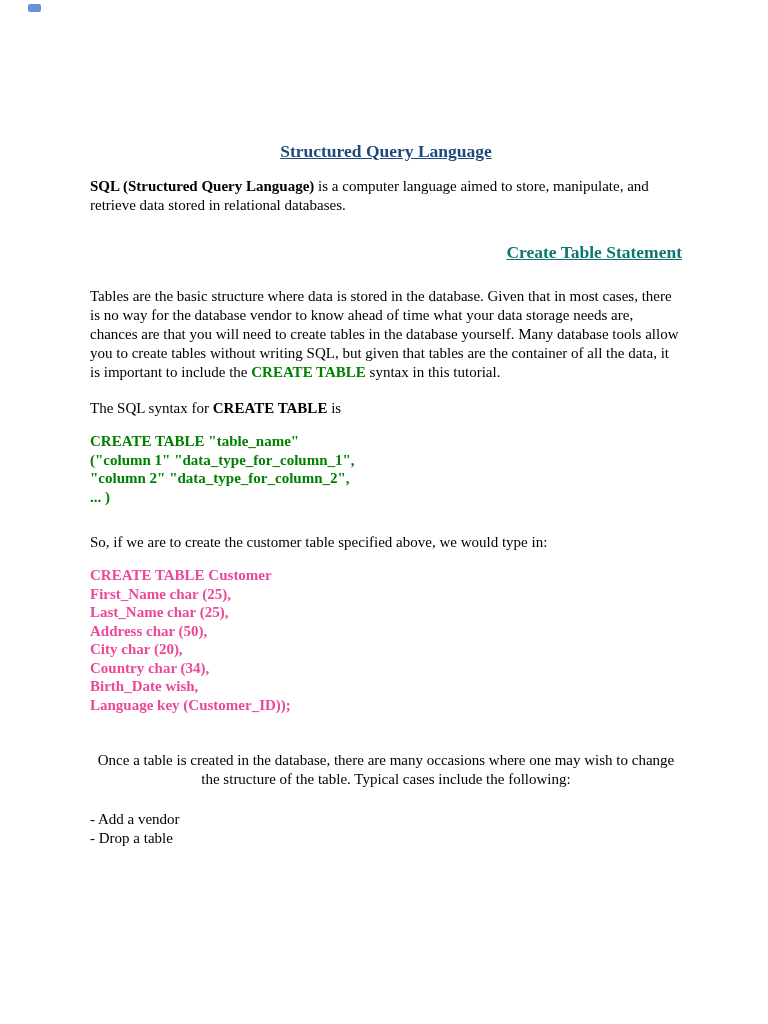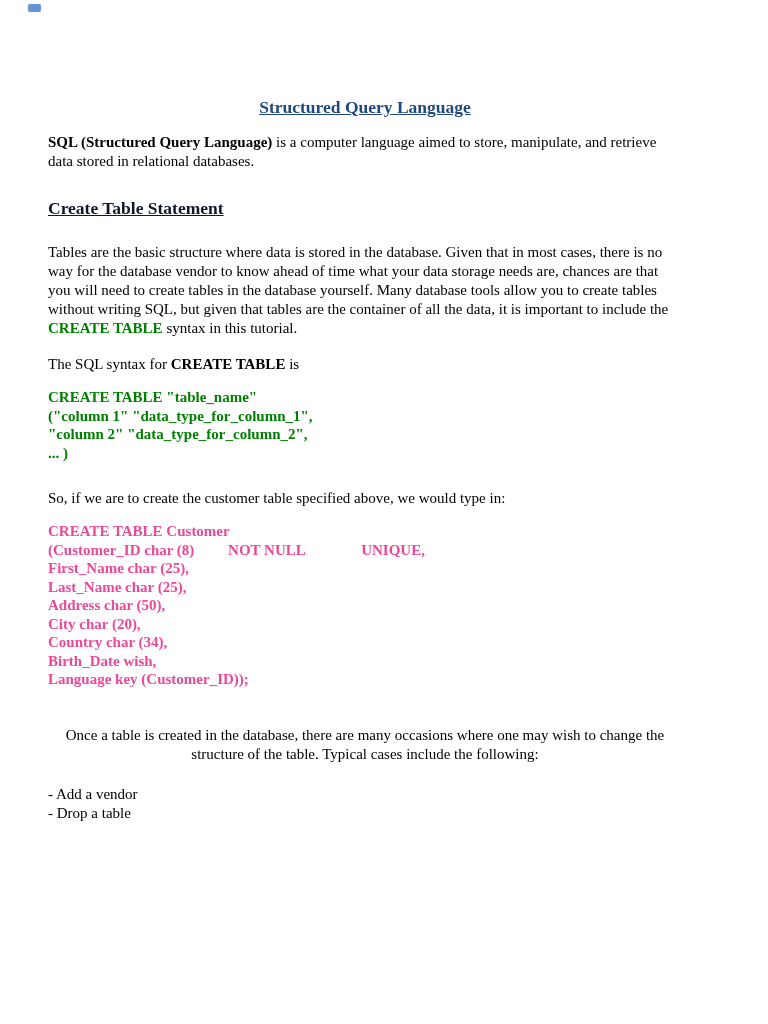--- a/index.html
+++ b/index.html
@@ -19,23 +19,24 @@
     position: absolute;
     left: 28px;
     top: 4px;
     width: 13px;
     height: 8px;
     background: #4a7fd4;
     border-radius: 2px;
     opacity: 0.85;
   }
   .page {
-    padding: 97px 86px 0 48px;
+    padding: 97px 86px 0 90px;
     font-size: 15px;
     line-height: 19px;
+    margin-top: 44px;
   }
   .doc-title {
     margin: 0 0 15px 0;
     text-align: center;
     font-size: 17.5px;
     font-weight: bold;
     color: #1F497D;
     text-decoration: underline;
     line-height: 21px;
   }
@@ -45,23 +46,24 @@
   .para.tight {
     margin-bottom: 17px;
   }
   .para.pre-code {
     margin-bottom: 14px;
   }
   .section-heading {
     margin: 0 0 24px 0;
     font-size: 17.5px;
     font-weight: bold;
-    color: #0f172a;
+    color: #0f766e;
     text-decoration: underline;
     line-height: 22px;
+    text-align: right;
   }
   .kw-green {
     color: #008000;
     font-weight: bold;
   }
   .code {
     font-weight: bold;
     margin: 0 0 27px 0;
   }
   .code .code-line {
@@ -99,21 +101,20 @@
     <div class="code-line">CREATE TABLE "table_name"</div>
     <div class="code-line">("column 1" "data_type_for_column_1",</div>
     <div class="code-line">"column 2" "data_type_for_column_2",</div>
     <div class="code-line">... )</div>
   </div>
 
   <p class="para pre-code"><span>So, if we are to create the customer table specified above, we would type in:</span></p>
 
   <div class="code blue">
     <div class="code-line">CREATE TABLE Customer</div>
-    <div class="code-line">(Customer_ID char (8)         NOT NULL               UNIQUE,</div>
     <div class="code-line">First_Name char (25),</div>
     <div class="code-line">Last_Name char (25),</div>
     <div class="code-line">Address char (50),</div>
     <div class="code-line">City char (20),</div>
     <div class="code-line">Country char (34),</div>
     <div class="code-line">Birth_Date wish,</div>
     <div class="code-line">Language key (Customer_ID));</div>
   </div>
 
   <p class="para alter-para"><span>Once a table is created in the database, there are many occasions where one may wish to change the structure of the table. Typical cases include the following:</span></p>

